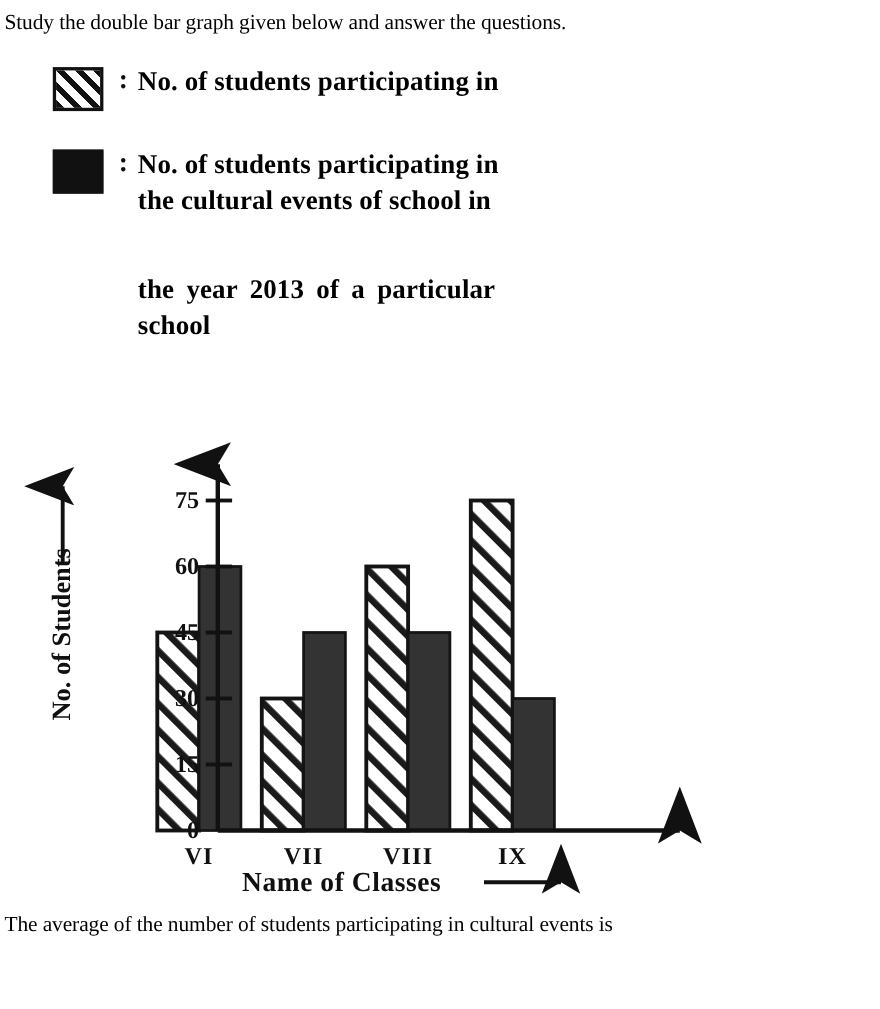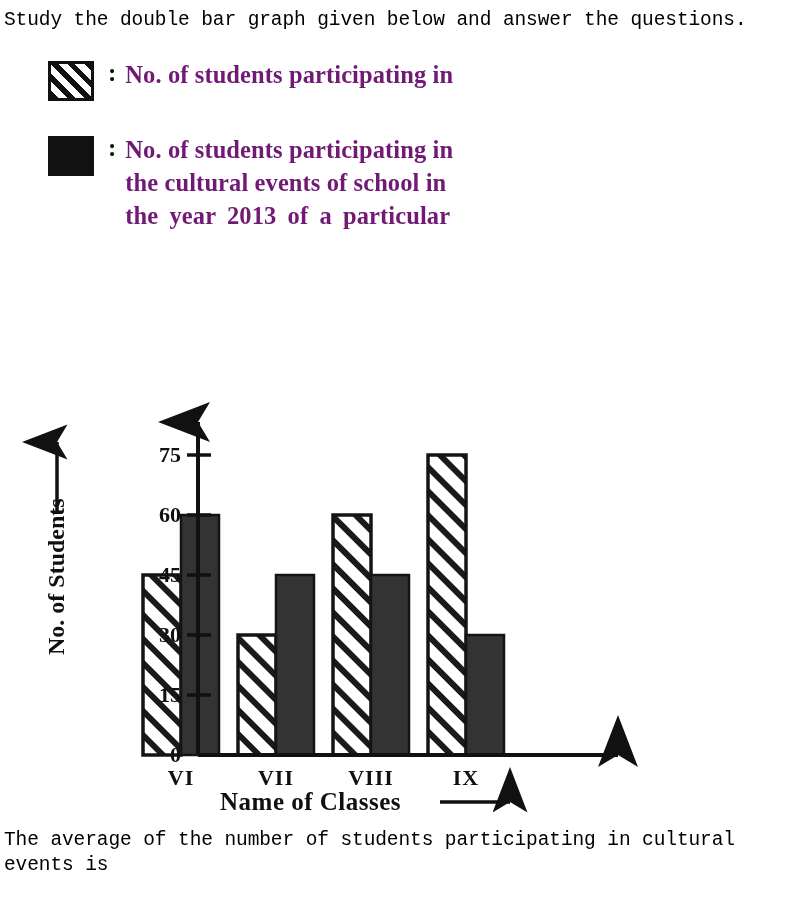--- a/index.html
+++ b/index.html
@@ -14,21 +14,21 @@
     font-family: "Liberation Sans", sans-serif;
     color: #000000;
     position: relative;
     overflow: hidden;
   }
 
   
   .prompt-text {
     position: absolute;
     left: 4px;
-    font-family: Liberation Mono, monospace;
+    font-family: Liberation Serif, serif;
     font-size: 19.5px;
     line-height: 25px;
     color: #000;
     letter-spacing: -0.1px;
     white-space: pre-wrap;
   }
   #intro-text { top: 8px; width: 792px; }
   #outro-text { top: 828px; width: 760px; }
 
   
@@ -72,27 +72,28 @@
     line-height: 30px;
     margin: 0 9px 0 14px;
     flex: 0 0 auto;
     color: #0d0d0d;
   }
   .legend-text {
     font-family: "Liberation Serif", serif;
     font-weight: bold;
     font-size: 24.5px;
     line-height: 33px;
-    color: #701a75;
+    color: #000000;
     letter-spacing: 0.1px;
   }
   .legend-text .ln { display: block; }
   .legend-text .ln.just {
     
     word-spacing: 5px;
+    margin-top: 48px;
   }
 
   
   #chart {
     position: absolute;
     left: 20px;
     top: 400px;
     width: 640px;
     height: 440px;
   }
@@ -113,20 +114,21 @@
     </div>
   </div>
 
   <div class="legend-row second">
     <div class="swatch solid"></div>
     <div class="legend-colon">:</div>
     <div class="legend-text">
       <span class="ln">No. of students participating in</span>
       <span class="ln">the cultural events of school in</span>
       <span class="ln just">the year 2013 of a particular</span>
+      <span class="ln">school</span>
     </div>
   </div>
 
 </div>
 
 <div id="chart">
   <svg id="chart-svg" width="640" height="440" viewBox="0 0 640 440">
     <defs>
       <pattern id="hatch" patternUnits="userSpaceOnUse" width="17" height="17" patternTransform="rotate(-45)">
         <rect width="17" height="17" fill="#ffffff"></rect>

